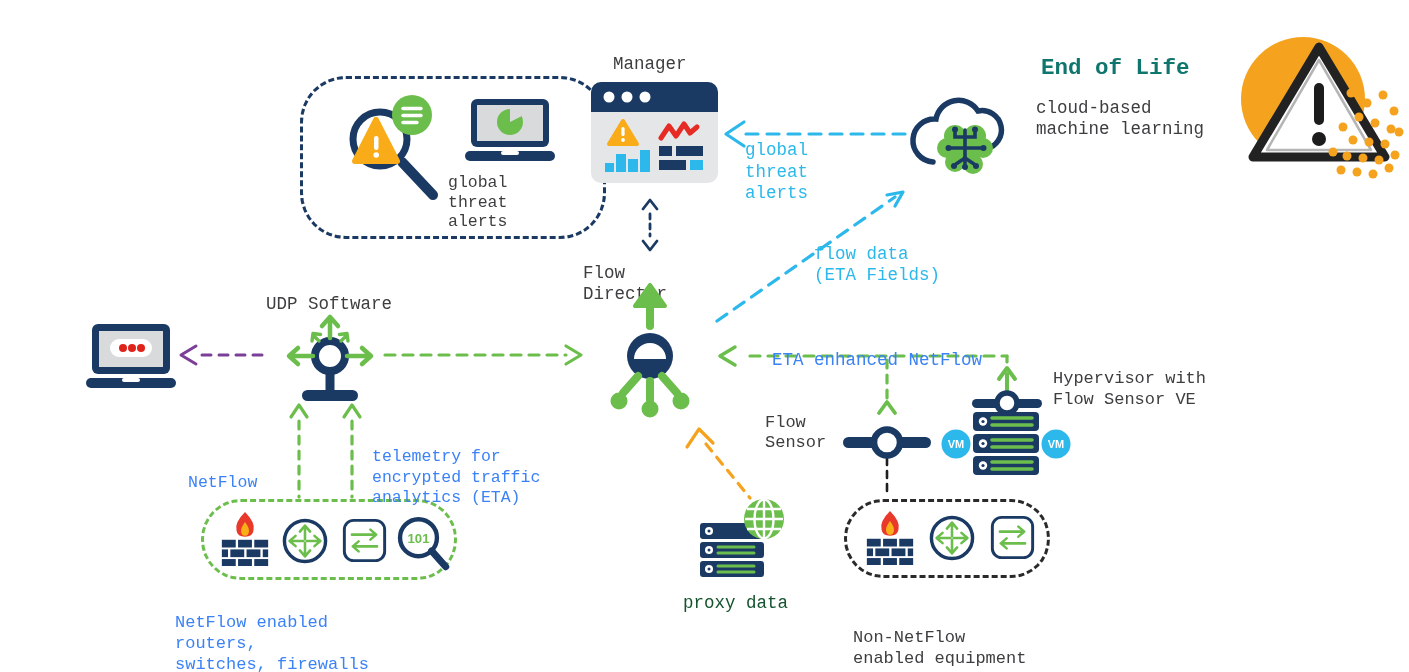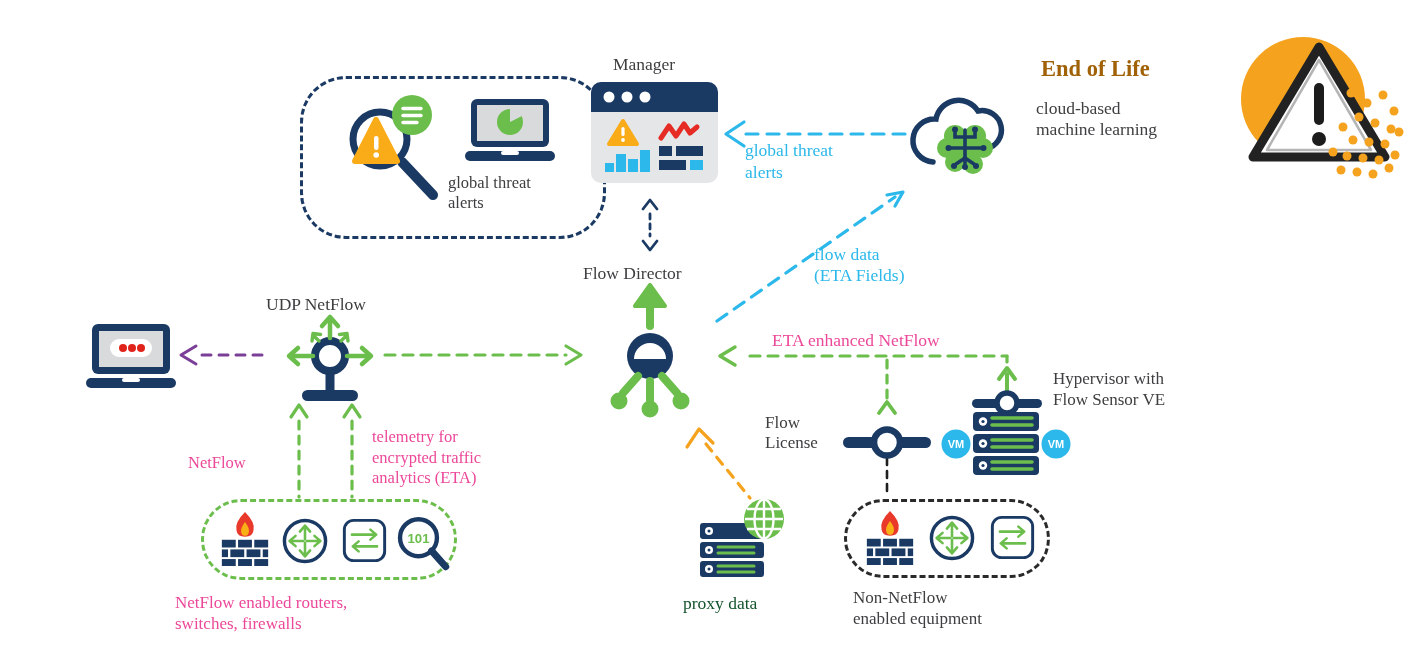--- a/index.html
+++ b/index.html
@@ -1,25 +1,25 @@
 <!DOCTYPE html>
 <html><head>
 <meta charset="utf-8">
 <style>
   html,body{margin:0;padding:0;background:#fff;}
   .stage{position:relative;width:1409px;height:672px;background:#ffffff;overflow:hidden;
          font-family:"Liberation Sans",sans-serif;}
   .abs{position:absolute;}
   .lbl{position:absolute;color:#3e3e40;font-size:17px;line-height:1.2;white-space:pre-line;
-       font-family:Liberation Serif, serif;}
+       font-family:Liberation Mono, monospace;}
   .c{}
-  .green{color:#ec4899;}
+  .green{color:#3b82f6;margin-top:20px;}
   .cyan{color:#2cb8ea;}
   .orange{color:#14532d;}
-  .red{color:#a16207;font-weight:bold;}
+  .red{color:#0f766e;font-weight:bold;}
   .dashedbox{position:absolute;box-sizing:border-box;}
   .threatbox{left:300px;top:76px;width:306px;height:163px;border:3px dashed #1a3a64;border-radius:46px;}
   .netflowbox{left:201px;top:499px;width:256px;height:81px;border:3px dashed #6cbe4c;border-radius:40px;}
   .nonnetflowbox{left:844px;top:499px;width:206px;height:79px;border:3px dashed #2a2a2a;border-radius:39px;}
   svg{display:block;}
 </style>
 </head>
 <body>
 
 <div class="stage">
@@ -148,21 +148,21 @@
     <g stroke="#6cbe4c" stroke-width="8" stroke-linecap="round">
       <path d="M33,93 L18,110"></path>
         <path d="M45,98 L45,117"></path>
         <path d="M57,93 L72,110"></path>
     </g>
     <circle cx="14" cy="118" r="8.5" fill="#6cbe4c"></circle>
     <circle cx="45" cy="126" r="8.5" fill="#6cbe4c"></circle>
     <circle cx="76" cy="118" r="8.5" fill="#6cbe4c"></circle>
   </svg>
 
-  <div class="lbl" style="left:266px;top:294px;font-size:17.5px">UDP NetFlow</div>
+  <div class="lbl" style="left:266px;top:294px;font-size:17.5px">UDP Software</div>
   <svg class="abs" style="left:277px;top:310px" width="106" height="92" viewBox="0 0 106 92">
     <rect x="48.5" y="58" width="9" height="26" fill="#1a3a64"></rect>
     <rect x="25" y="80" width="56" height="11" rx="5.5" fill="#1a3a64"></rect>
     <circle cx="53" cy="46" r="15" fill="#fff" stroke="#1a3a64" stroke-width="8"></circle>
     <g stroke="#6cbe4c" stroke-width="4.5" fill="none" stroke-linecap="round" stroke-linejoin="round">
       <path d="M53,28 V12 M45,16 L53,7 L61,16"></path>
       <path d="M36,46 H14 M21,38 L12,46 L21,54"></path>
       <path d="M70,46 H92 M85,38 L94,46 L85,54"></path>
       <path d="M64,31 L69,26 M62.5,24.5 L70,23.5 L71,31" stroke-width="3.4"></path>
       <path d="M42,31 L37,26 M43.5,24.5 L36,23.5 L35,31" stroke-width="3.4"></path>
@@ -322,21 +322,21 @@
       <path d="M47,12 H81"></path>
         <path d="M45,22 H83"></path>
         <path d="M47,32 H81"></path>
       <path d="M64,2 V42"></path>
       <ellipse cx="64" cy="22" rx="9.5" ry="19.5"></ellipse>
     </g>
   </svg>
   <div class="lbl c orange" style="left:683px;top:593px;width:112px;font-size:17.5px">proxy data</div>
 
   <div class="lbl c" style="left:765px;top:413px;width:82px;font-size:17px;line-height:20px">Flow
-License</div>
+Sensor</div>
   <svg class="abs" style="left:843px;top:426px" width="88" height="34" viewBox="0 0 88 34">
     <rect x="0" y="11" width="88" height="11" rx="5.5" fill="#1a3a64"></rect>
     <circle cx="44" cy="16.5" r="13" fill="#fff" stroke="#1a3a64" stroke-width="6.5"></circle>
   </svg>
 
   <div class="lbl" style="left:1053px;top:369px;font-size:17px;line-height:20.5px">Hypervisor with
 Flow Sensor VE</div>
   <svg class="abs" style="left:940px;top:386px" width="132" height="92" viewBox="0 0 132 92">
     <rect x="32" y="13" width="70" height="9" rx="4.5" fill="#1a3a64"></rect>
     <circle cx="67" cy="17" r="10" fill="#fff" stroke="#1a3a64" stroke-width="5.5"></circle>
@@ -394,16 +394,16 @@
       <path d="M30,28 H44 M39,22 L46,28 L39,34"></path>
     </g>
   </svg>
   <svg class="abs" style="left:989px;top:514px" width="47" height="47" viewBox="0 0 56 56">
     <rect x="4" y="4" width="48" height="48" rx="11" fill="#fff" stroke="#1a3a64" stroke-width="3.5"></rect>
     <g stroke="#6cbe4c" stroke-width="3" fill="none" stroke-linecap="round" stroke-linejoin="round">
       <path d="M13,21 H40 M35,15 L42,21 L35,27"></path>
       <path d="M43,35 H16 M21,29 L14,35 L21,41"></path>
     </g>
   </svg>
-  <div class="lbl c" style="left:853px;top:588px;width:190px;font-size:17px;line-height:20.5px">Non-NetFlow
+  <div class="lbl c" style="left:853px;top:628px;width:190px;font-size:17px;line-height:20.5px">Non-NetFlow
 enabled equipment</div>
 
 </div>
 
 </body></html>

